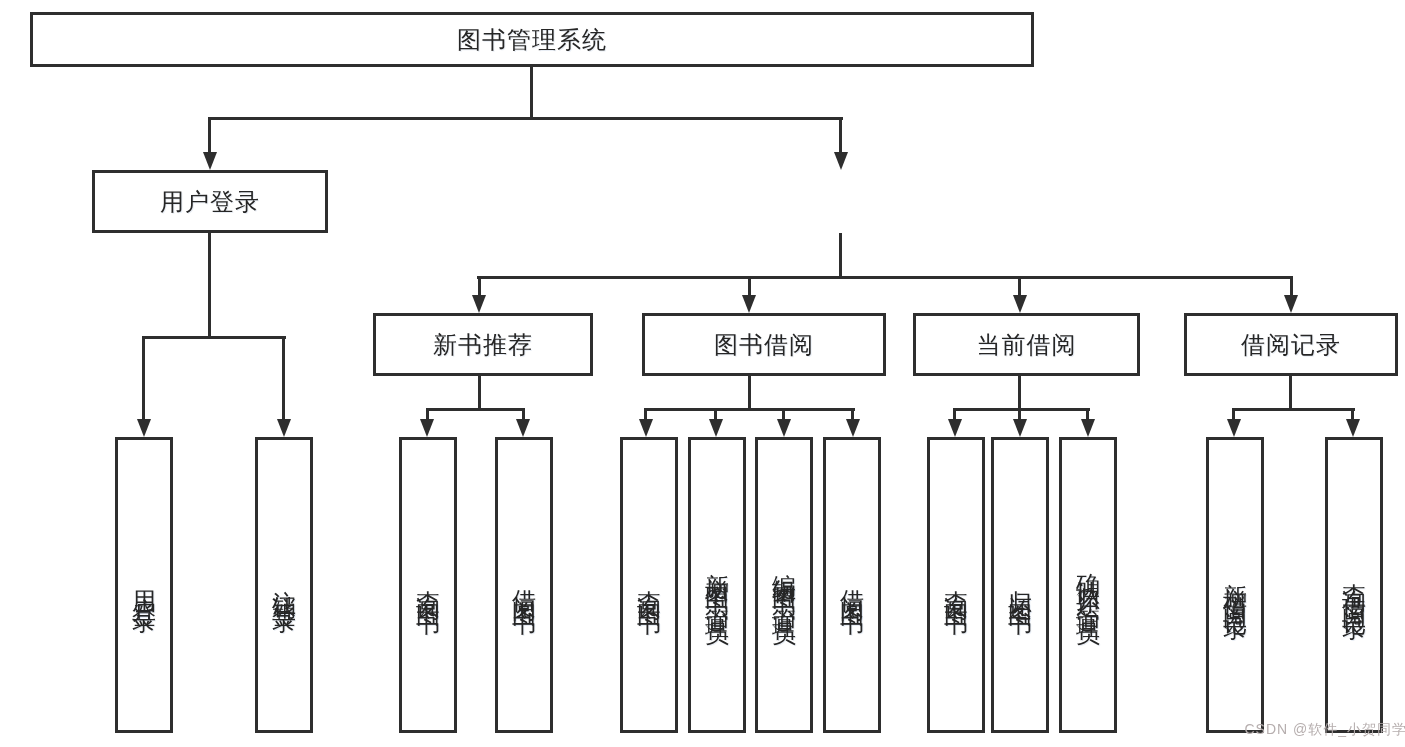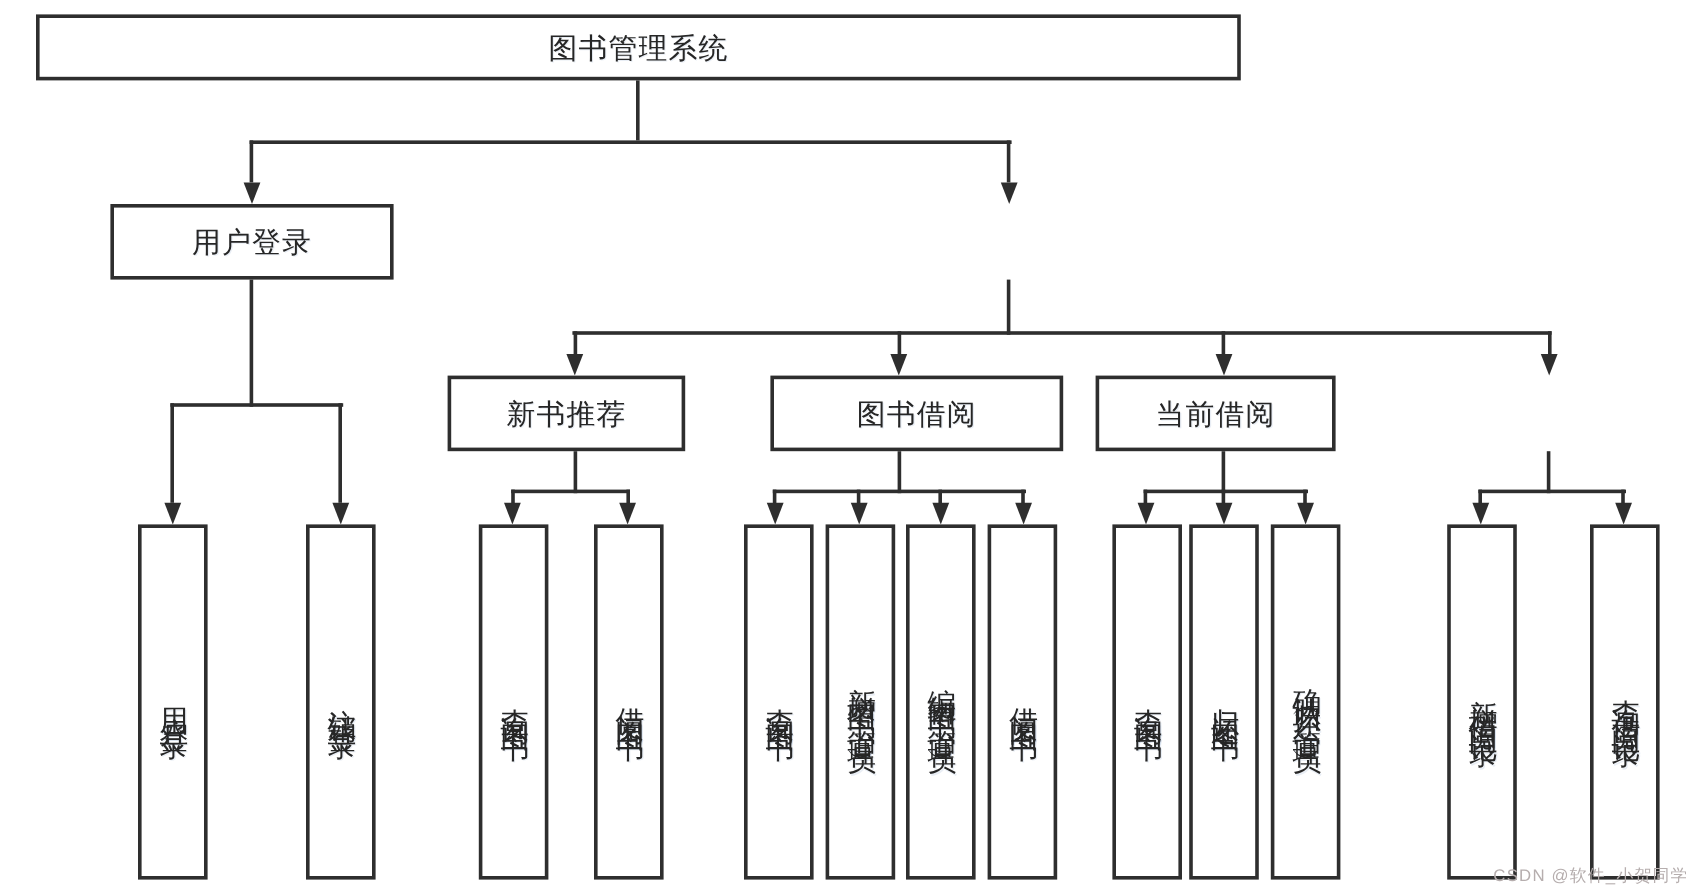--- a/index.html
+++ b/index.html
@@ -65,28 +65,31 @@
   <div class="hline" style="left:467px;top:276px;width:816px"></div>
   <div class="vline" style="left:468px;top:276px;height:21px"></div>
   <div class="arrow" style="left:462px;top:295px"></div>
   <div class="vline" style="left:738px;top:276px;height:21px"></div>
   <div class="arrow" style="left:732px;top:295px"></div>
   <div class="vline" style="left:1008px;top:276px;height:21px"></div>
   <div class="arrow" style="left:1003px;top:295px"></div>
   <div class="vline" style="left:1280px;top:276px;height:21px"></div>
   <div class="arrow" style="left:1274px;top:295px"></div>
 
-  <div class="node" style="left:363px;top:313px;width:198px;height:63px">
+  <div class="node" style="left:363px;top:313px;width:220px;height:63px">
     <span class="lbl">新书推荐</span>
   </div>
   <div class="node" style="left:632px;top:313px;width:244px;height:63px">
     <span class="lbl">图书借阅</span>
   </div>
-  <div class="node" style="left:903px;top:313px;width:200px;height:63px">
+  <div class="node" style="left:903px;top:313px;width:227px;height:63px">
     <span class="lbl">当前借阅</span>
+  </div>
+  <div class="node" style="left:1174px;top:313px;width:214px;height:63px">
+    <span class="lbl">借阅记录</span>
   </div>
 
   <div class="vline" style="left:468px;top:376px;height:35px"></div>
   <div class="hline" style="left:416px;top:408px;width:99px"></div>
   <div class="vline" style="left:416px;top:408px;height:13px"></div>
   <div class="arrow" style="left:410px;top:419px"></div>
   <div class="vline" style="left:512px;top:408px;height:13px"></div>
   <div class="arrow" style="left:506px;top:419px"></div>
 
   <div class="vline" style="left:738px;top:376px;height:35px"></div>

